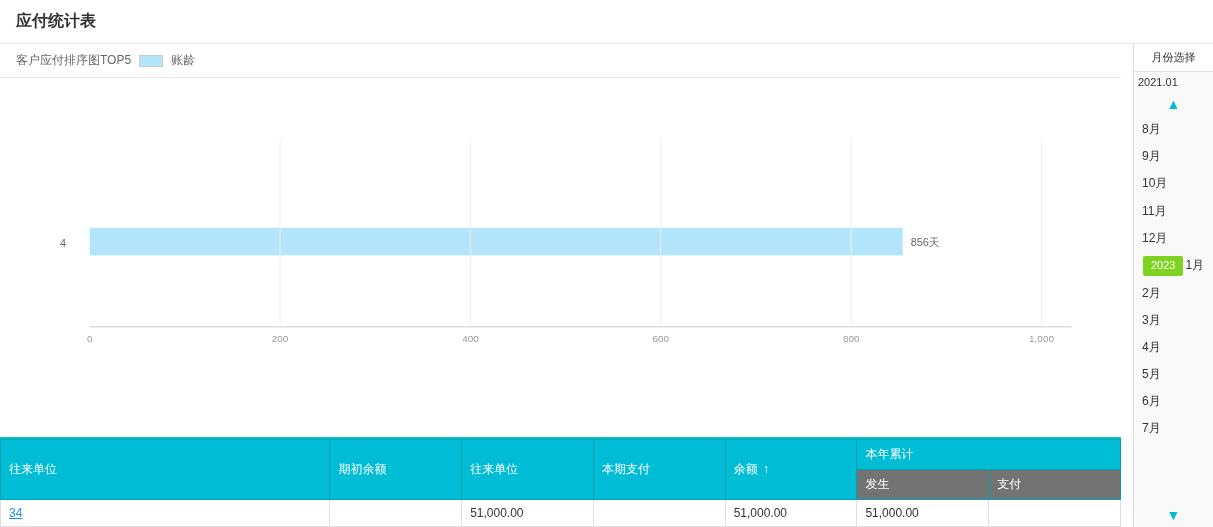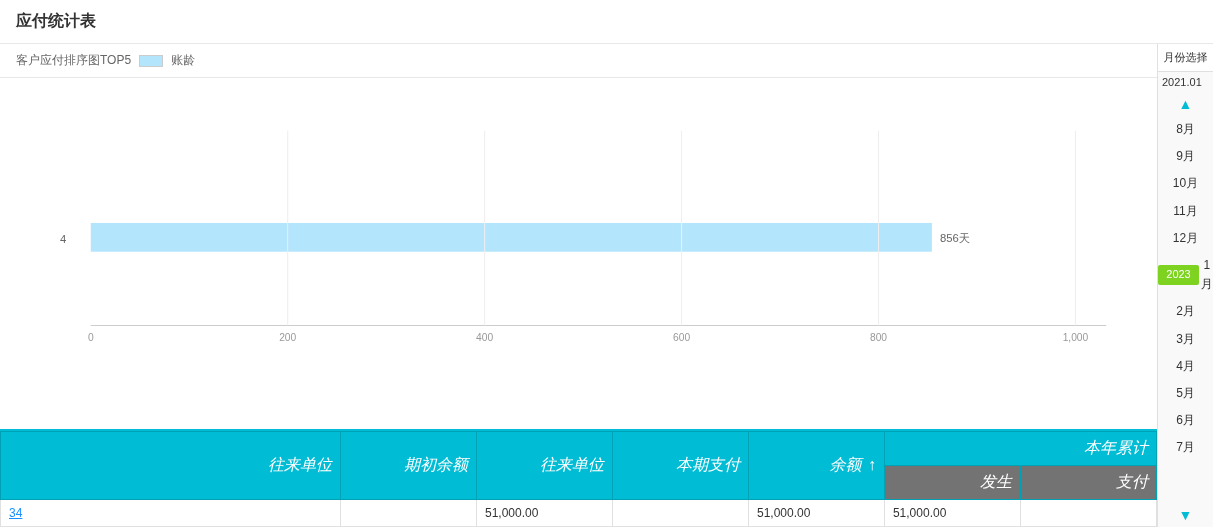--- a/index.html
+++ b/index.html
@@ -10,61 +10,61 @@
     
     .header { display: flex; align-items: center; justify-content: space-between; padding: 8px 16px; background: #fff; border-bottom: 1px solid #e8e8e8; height: 44px; }
     .header-title { font-size: 16px; font-weight: bold; color: #333; }
     .header-actions { display: flex; align-items: center; gap: 16px; }
     .toggle-wrap { display: flex; align-items: center; gap: 6px; }
     .toggle-switch { width: 36px; height: 18px; background: #00bcd4; border-radius: 9px; position: relative; cursor: pointer; }
     .toggle-switch::after { content: ''; position: absolute; width: 14px; height: 14px; background: #fff; border-radius: 50%; top: 2px; right: 3px; }
     .action-btn { display: flex; align-items: center; gap: 4px; color: #555; cursor: pointer; font-size: 13px; }
 
     
-    .main-content { display: flex; flex: 1; overflow: hidden; }
+    .main-content { display: flex; flex: 1; overflow: hidden; gap: 12px; }
 
     
     .chart-section { flex: 1; display: flex; flex-direction: column; overflow: hidden; }
 
     
     .chart-topbar { display: flex; align-items: center; justify-content: space-between; padding: 8px 16px; border-bottom: 1px solid #e8e8e8; }
     .chart-legend { display: flex; align-items: center; gap: 8px; font-size: 12px; color: #666; }
     .legend-box { width: 24px; height: 12px; background: #b3e5fc; border: 1px solid #ccc; }
     .chart-sort-btns { display: flex; gap: 8px; }
     .sort-btn { font-size: 12px; color: #333; cursor: pointer; padding: 2px 4px; border-bottom: 2px solid transparent; }
     .sort-btn.active { color: #333; border-bottom: 2px solid #333; }
 
     
     .chart-area { flex: 1; position: relative; padding: 10px 20px 30px 60px; background: #fff; }
     .chart-svg { width: 100%; height: 100%; }
 
     
     .table-section { border-top: 2px solid #00bcd4; }
     .table-container { overflow: hidden; }
     table { width: 100%; border-collapse: collapse; }
-    .table-header-row-1 th, .table-header-row-2 th { background: #00bcd4; color: #fff; text-align: right; padding: 6px 8px; border: 1px solid #00a0b5; font-weight: normal; font-size: 16px; font-style: italic; }
+    .table-header-row-1 th, .table-header-row-2 th { background: #00bcd4; color: #fff; text-align: left; padding: 6px 8px; border: 1px solid #00a0b5; font-weight: normal; font-size: 12px; }
     .table-header-row-2 th { background: #737373; }
     tbody td { padding: 6px 8px; border: 1px solid #e0e0e0; font-size: 12px; color: #333; text-align: left; }
     tbody td:first-child { text-align: left; }
     tbody td a { color: #1890ff; text-decoration: underline; }
     .col-laiwai { width: 25%; margin-left: 19px; }
     .col-qichu { width: 10%; }
     .col-benqi-fasheng { width: 10%; }
     .col-benqi-zhifu { width: 10%; }
     .col-yue { width: 10%; }
     .col-bennian-fasheng { width: 10%; }
     .col-bennian-zhifu { width: 10%; }
 
     
-    .right-sidebar { width: 56px; background: #f9f9f9; border-left: 1px solid #e0e0e0; display: flex; flex-direction: column; overflow: hidden; position: relative; }
+    .right-sidebar { width: 80px; background: #f9f9f9; border-left: 1px solid #e0e0e0; display: flex; flex-direction: column; overflow: hidden; position: relative; }
     .sidebar-title { background: #fff; padding: 6px 4px; font-size: 11px; color: #333; text-align: center; border-bottom: 1px solid #e0e0e0; }
     .sidebar-year-label { padding: 4px; font-size: 11px; color: #333; background: #f9f9f9; }
     .sidebar-scroll-up, .sidebar-scroll-down { display: flex; align-items: center; justify-content: center; padding: 4px; cursor: pointer; color: #00bcd4; font-size: 14px; }
     .month-list { flex: 1; overflow: hidden; }
-    .month-item { padding: 4px 8px; font-size: 12px; color: #333; cursor: pointer; text-align: center; line-height: 1.6; }
+    .month-item { padding: 4px 8px; font-size: 12px; color: #333; cursor: pointer; text-align: left; line-height: 1.6; }
     .year-badge { background: #7ed321; color: #fff; font-size: 11px; padding: 1px 8px; border-radius: 2px; display: inline-block; margin-right: 2px; }
     .month-item.current-year { display: flex; align-items: center; justify-content: center; }
   </style>
 </head>
 <body>
 
 <div class="page-container">
 
   <div class="header">
     <span class="header-title">应付统计表</span>

